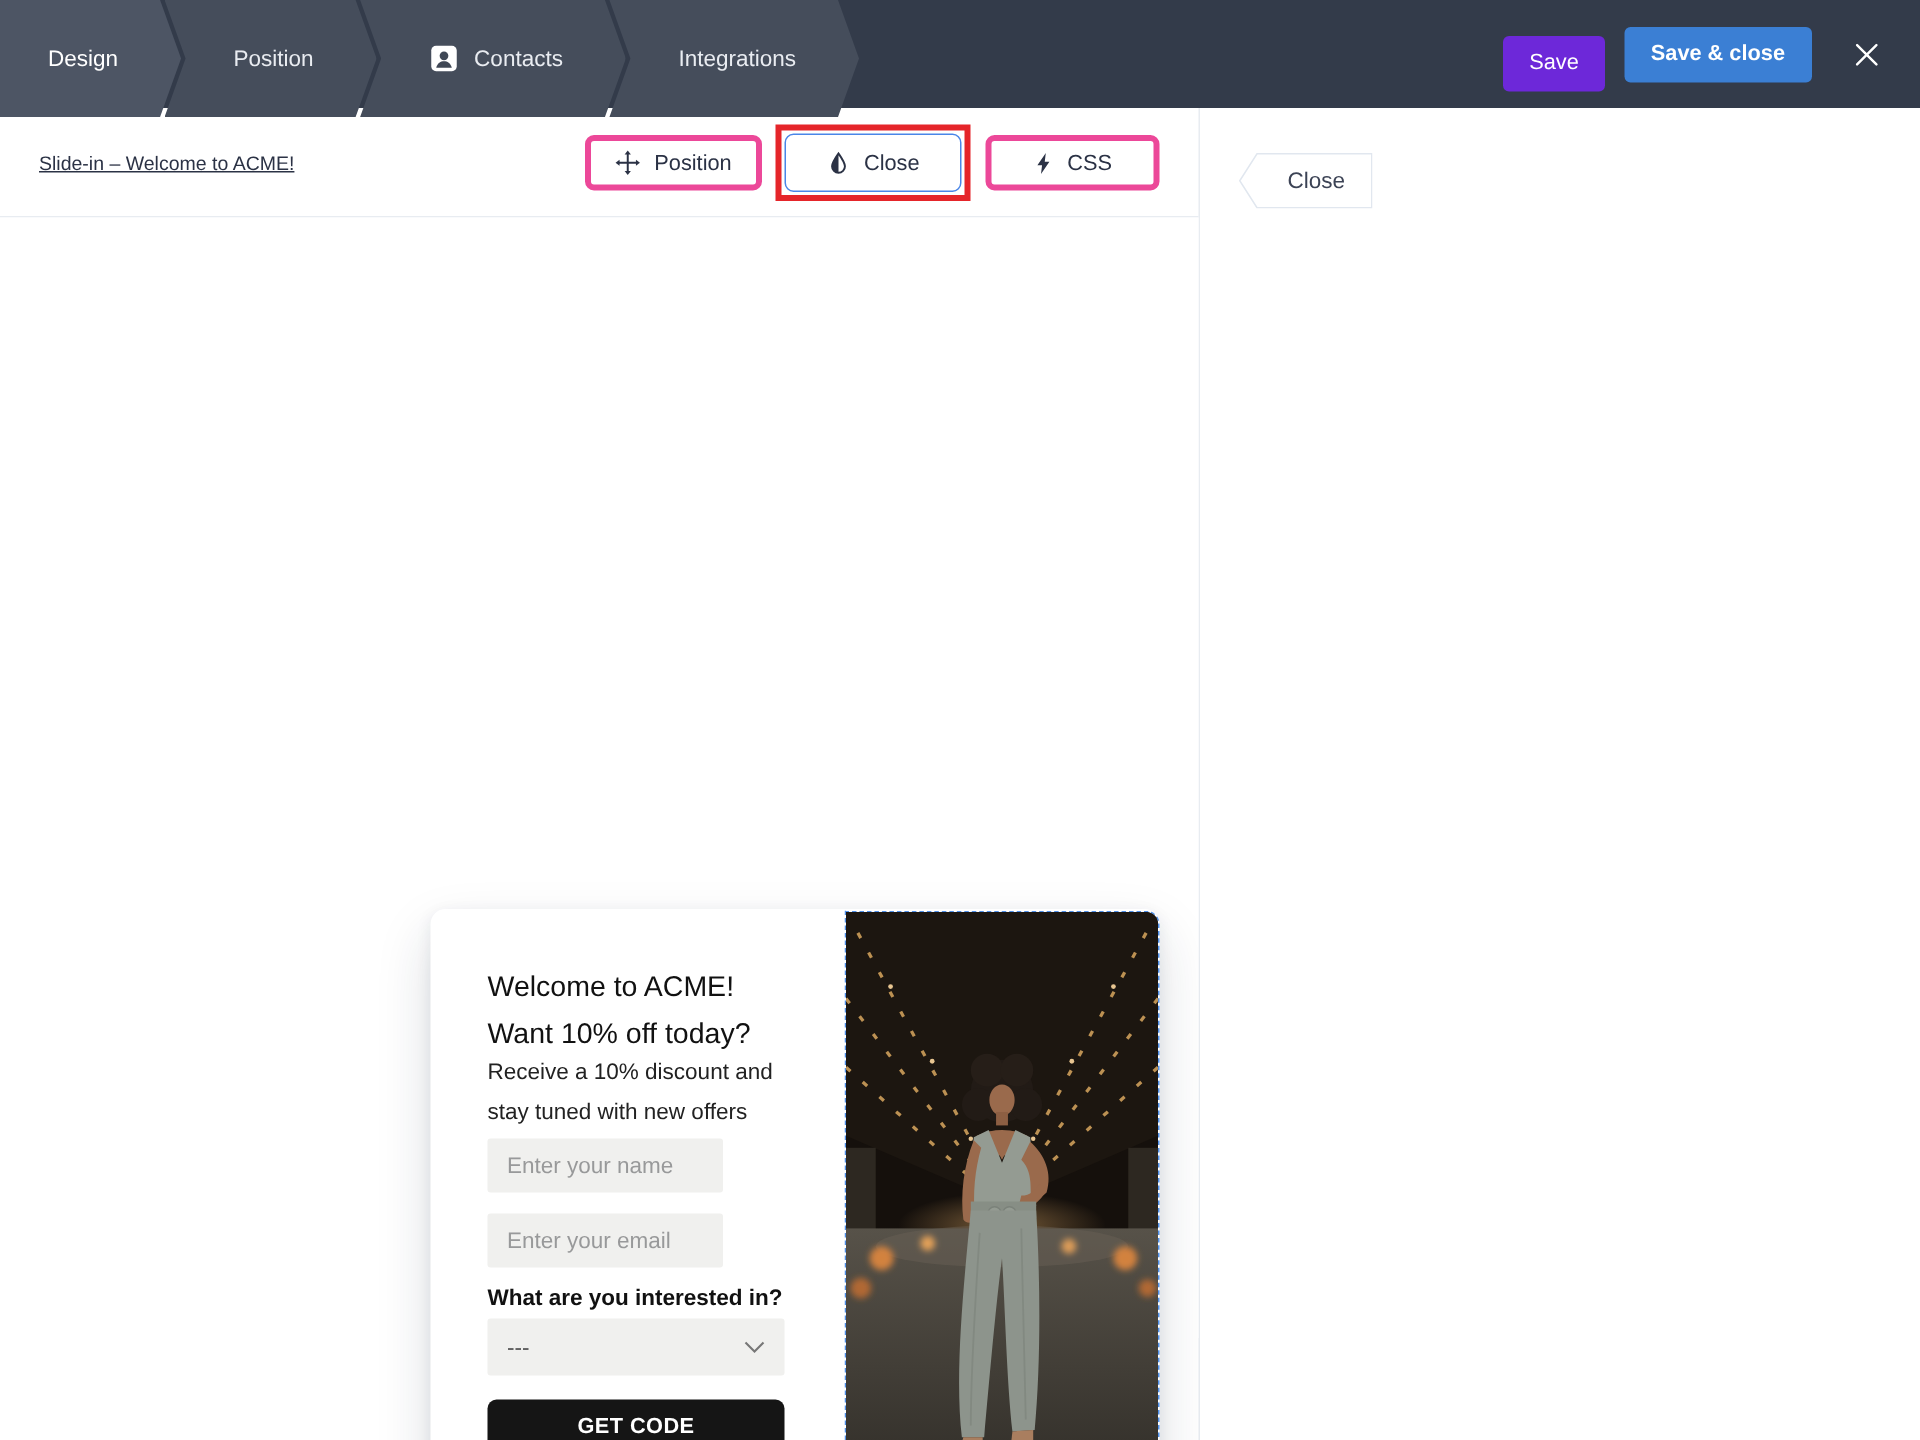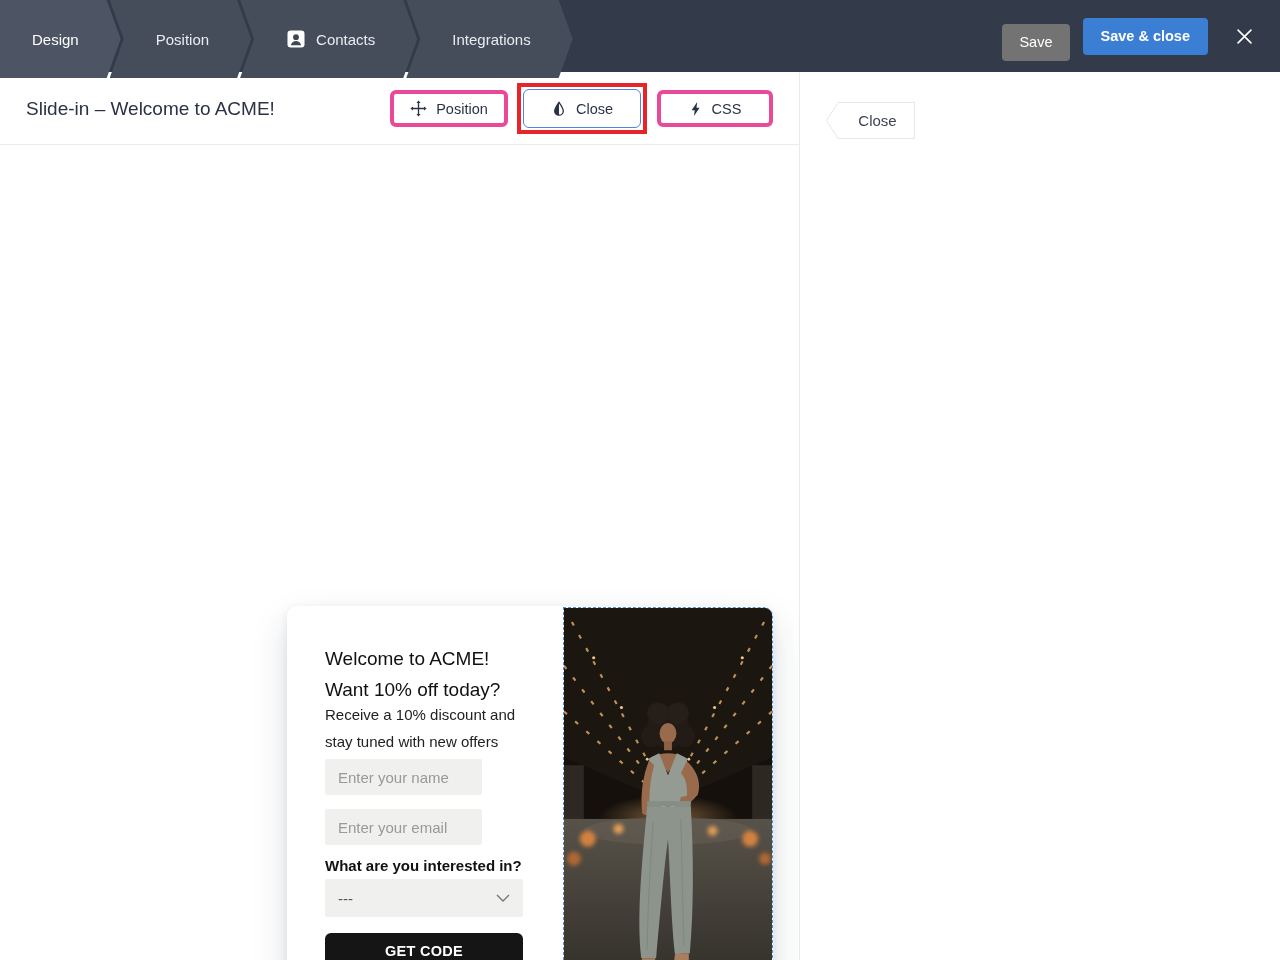--- a/index.html
+++ b/index.html
@@ -11,30 +11,30 @@
             background:#333b4a; display:flex; align-items:center; }
   .tabs { display:flex; height:72px; align-items:stretch; }
   .tab { height:78px; display:flex; align-items:center; gap:10px;
          font-size:15px; color:#e9ecf1; background:#454d5b; cursor:pointer;
          padding:0 42px 0 46px;
          clip-path:polygon(0 0, calc(100% - 14px) 0, 100% 50%, calc(100% - 14px) 100%, 0 100%, 14px 50%);
          margin-left:-11px; }
   .tab.first { margin-left:0; padding-left:32px; background:#4d5564; color:#ffffff;
          clip-path:polygon(0 0, calc(100% - 14px) 0, 100% 50%, calc(100% - 14px) 100%, 0 100%); }
   .topbar-right { margin-left:auto; display:flex; align-items:center; gap:13px; padding-right:21px; }
-  .btn-dark { height:37px; padding:0 17px; border:none; border-radius:4px; background:#737373;
+  .btn-dark { height:37px; padding:0 17px; border:none; border-radius:4px; background:#6d28d9;
               color:#fff; font-size:14.5px; cursor:pointer; font-family:inherit;margin-top:12px; }
   .btn-blue { height:37px; padding:0 18px; border:none; border-radius:4px; background:#3b7fd4;
               color:#fff; font-size:14.5px; font-weight:bold; cursor:pointer; font-family:inherit; }
   .topbar-x { width:30px; height:30px; display:flex; align-items:center; justify-content:center;
               cursor:pointer; margin-left:8px; }
 
   
   .toolbar-title { position:absolute; left:26px; top:72px; height:73px; line-height:73px;
-                   font-size:19px; color:#2b3245; }
+                   font-size:13px; color:#2b3245;text-decoration:underline; }
   .tbtn { position:absolute; height:37px; background:#fff; border:4px solid #ec4899; border-radius:6px;
           display:flex; align-items:center; justify-content:center; gap:9px;
           font-size:14.5px; color:#2b3245; cursor:pointer; }
   .btn-position { left:390px; top:90px; width:118px; }
   .theme-redbox { position:absolute; left:517px; top:83px; width:130px; height:51px;
                   border:4px solid #e5252a; display:flex; align-items:center; justify-content:center;
                   pointer-events:none; z-index:5; }
   .btn-theme { position:relative; width:118px; height:39px; background:#fff;
                border:1.5px solid #4a86e8; border-radius:6px; display:flex; align-items:center;
                justify-content:center; gap:9px; font-size:14.5px; color:#2b3245;

